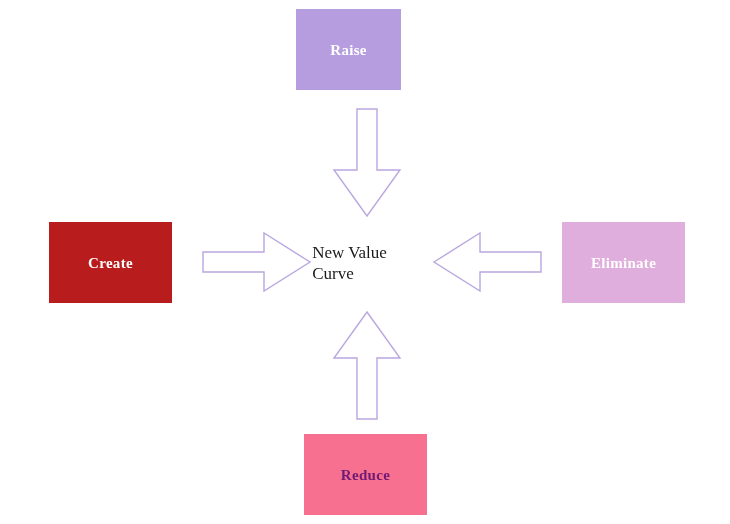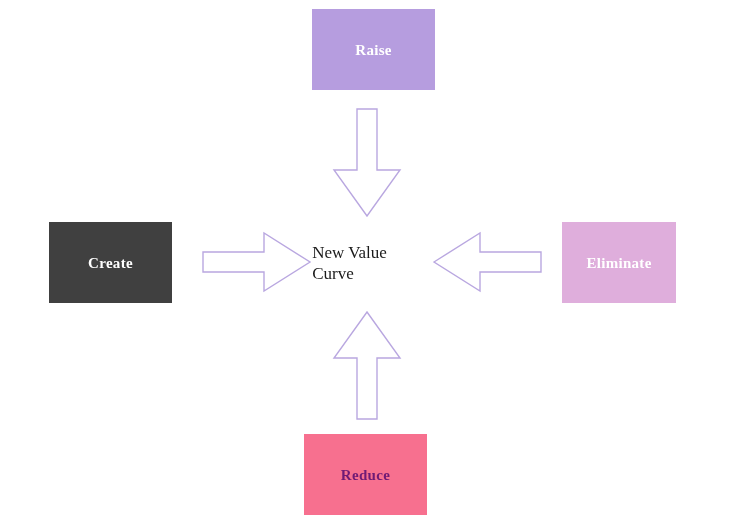--- a/index.html
+++ b/index.html
@@ -28,35 +28,35 @@
     font-family: "Liberation Serif", "DejaVu Serif", serif;
     font-weight: bold;
     font-size: 15px;
     color: #ffffff;
     letter-spacing: 0.3px;
     text-align: center;
     line-height: 1.2;
     user-select: none;
   }
   #node-raise {
-    left: 312px;
+    left: 296px;
     top: 9px;
-    width: 123px;
+    width: 105px;
     height: 81px;
   }
   #node-create {
     left: 49px;
     top: 222px;
     width: 123px;
     height: 81px;
   }
   #node-eliminate {
     left: 562px;
     top: 222px;
-    width: 114px;
+    width: 123px;
     height: 81px;
   }
   #node-reduce {
     left: 304px;
     top: 434px;
     width: 123px;
     height: 81px;
   }
   #center-label {
     position: absolute;
@@ -94,21 +94,21 @@
 </style>
 </head>
 <body>
 
 <div id="diagram-canvas" style="background: rgb(255, 255, 255);">
 
   <div class="node-box" id="node-raise" style="background-color: rgb(182, 157, 223);">
     <span class="node-label" style="color: rgb(255, 255, 255);">Raise</span>
   </div>
 
-  <div class="node-box" id="node-create" style="background-color: #404040;">
+  <div class="node-box" id="node-create" style="background-color: #b91c1c;">
     <span class="node-label" style="color: rgb(255, 255, 255);">Create</span>
   </div>
 
   <div class="node-box" id="node-eliminate" style="background-color: rgb(223, 174, 220);">
     <span class="node-label" style="color: rgb(255, 255, 255);">Eliminate</span>
   </div>
 
   <div class="node-box" id="node-reduce" style="background-color: rgb(247, 112, 143);">
     <span class="node-label" style="color: #701a75;">Reduce</span>
   </div>

